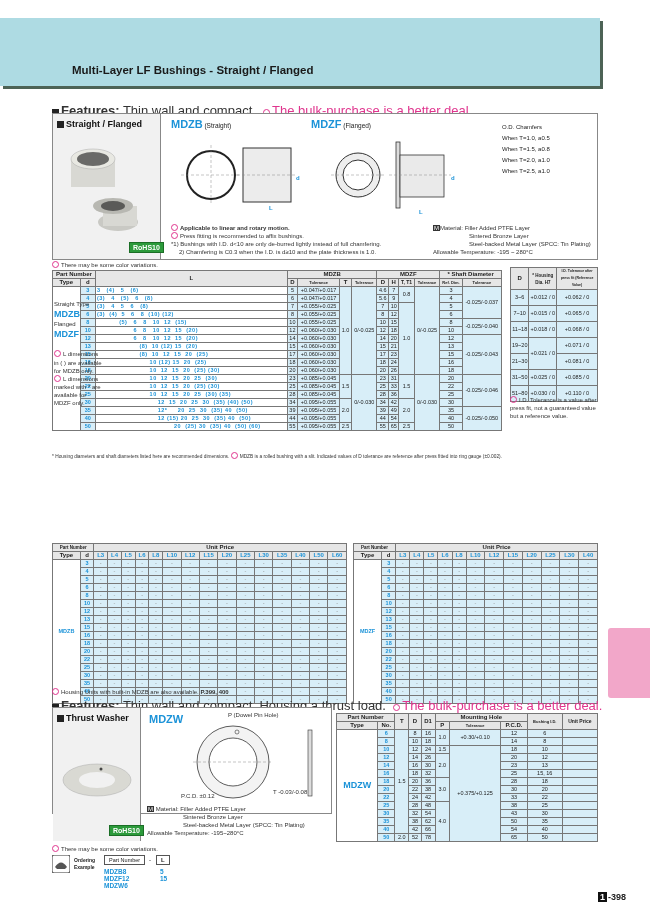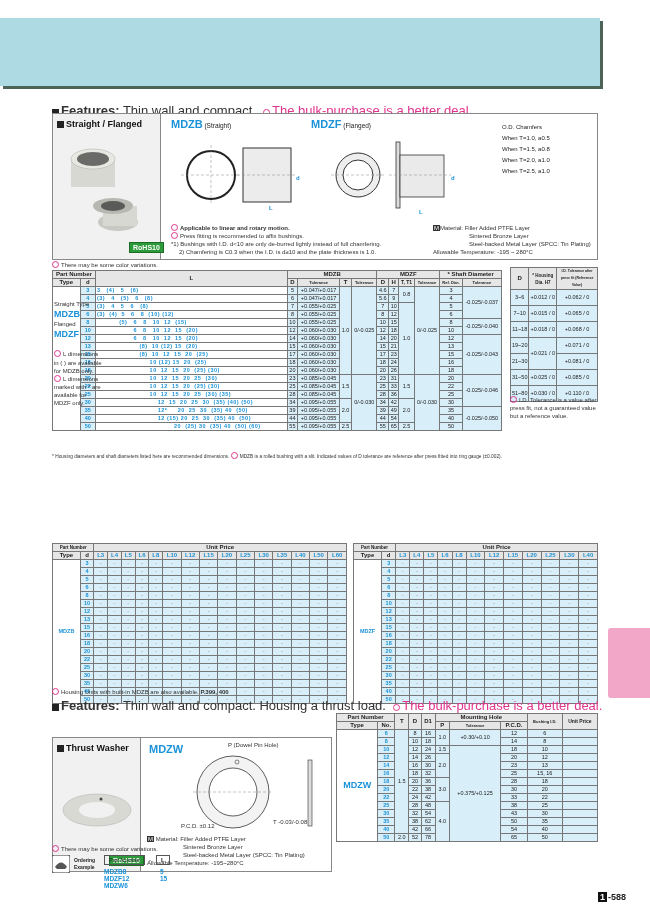--- a/index.html
+++ b/index.html
@@ -27,20 +27,21 @@
 td.lrow{text-align:left;color:#1c93d8;font-weight:bold;letter-spacing:0.5px;white-space:pre;font-size:5.5px}
 .pinktab{position:absolute;left:608px;top:628px;width:42px;height:70px;background:#f2a7c9;border-radius:3px 0 0 3px}
 .pageno{position:absolute;left:598px;top:892px;font-size:9px;font-weight:bold}
 .pageno span{background:#111;color:#fff;padding:0 2px;margin-right:1px}
 .svgwrap{position:absolute}
 </style>
 </head>
 <body>
 
 <div class="banner">
+  <h2>Multi-Layer LF Bushings - Straight / Flanged</h2>
 </div>
 
 <div class="feat" style="left:52px;top:103px">
   <span class="sq"></span><b>Features:</b>
   <span>Thin wall and compact.</span>
   &nbsp;<span class="tip"></span><span class="pink">The bulk-purchase is a better deal.</span>
 </div>
 
 <div class="box" style="left:52px;top:113px;width:546px;height:147px">
   <div class="photo" style="left:0;top:0;width:108px;height:145px">
@@ -1016,21 +1017,21 @@
 </table>
 <div class="note" style="left:52px;top:688px"><span class="tip"></span><span>Housing Units with built-in MDZB are also available.</span> <b>P.399, 400</b></div>
 
 <div class="pinktab"></div>
 
 <div class="feat" style="left:52px;top:698px">
   <span class="sq"></span><b>Features:</b>
   <span>Thin wall and compact. Housing a thrust load.</span>
   &nbsp;<span class="tip"></span><span class="pink">The bulk-purchase is a better deal.</span>
 </div>
-<div class="box" style="left:52px;top:737px;width:280px;height:135px">
+<div class="box" style="left:52px;top:707px;width:280px;height:107px">
   <div class="photo" style="left:0;top:0;width:88px;height:133px">
     <div class="boxtitle" style="left:4px;top:5px"><span class="sq"></span><span>Thrust Washer</span></div>
     <svg width="88" height="133" style="position:absolute;left:0;top:0">
       <ellipse cx="44" cy="72" rx="34" ry="16" fill="#d9d9d3" stroke="#aaa" stroke-width="0.5"></ellipse>
       <ellipse cx="44" cy="72" rx="18" ry="8" fill="#f1f1f1"></ellipse>
       <circle cx="48" cy="61" r="1.5" fill="#444"></circle>
     </svg>
     <div class="rohs" style="left:56px;top:117px">RoHS10</div>
   </div>
   <div class="mdl" style="position:absolute;left:96px;top:5px">MDZW</div>
@@ -1211,13 +1212,13 @@
     <div>MDZB8</div>
     <div>MDZF12</div>
     <div>MDZW6</div>
   </div>
   <div style="position:absolute;left:108px;top:13px;font-size:6.5px;line-height:7px;font-weight:bold" class="blue">
     <div>5</div>
     <div>15</div>
   </div>
 </div>
 
-<div class="pageno"><span>1</span><b>-588</b></div>
+<div class="pageno"><span>1</span><b>-398</b></div>
 
 </body></html>

